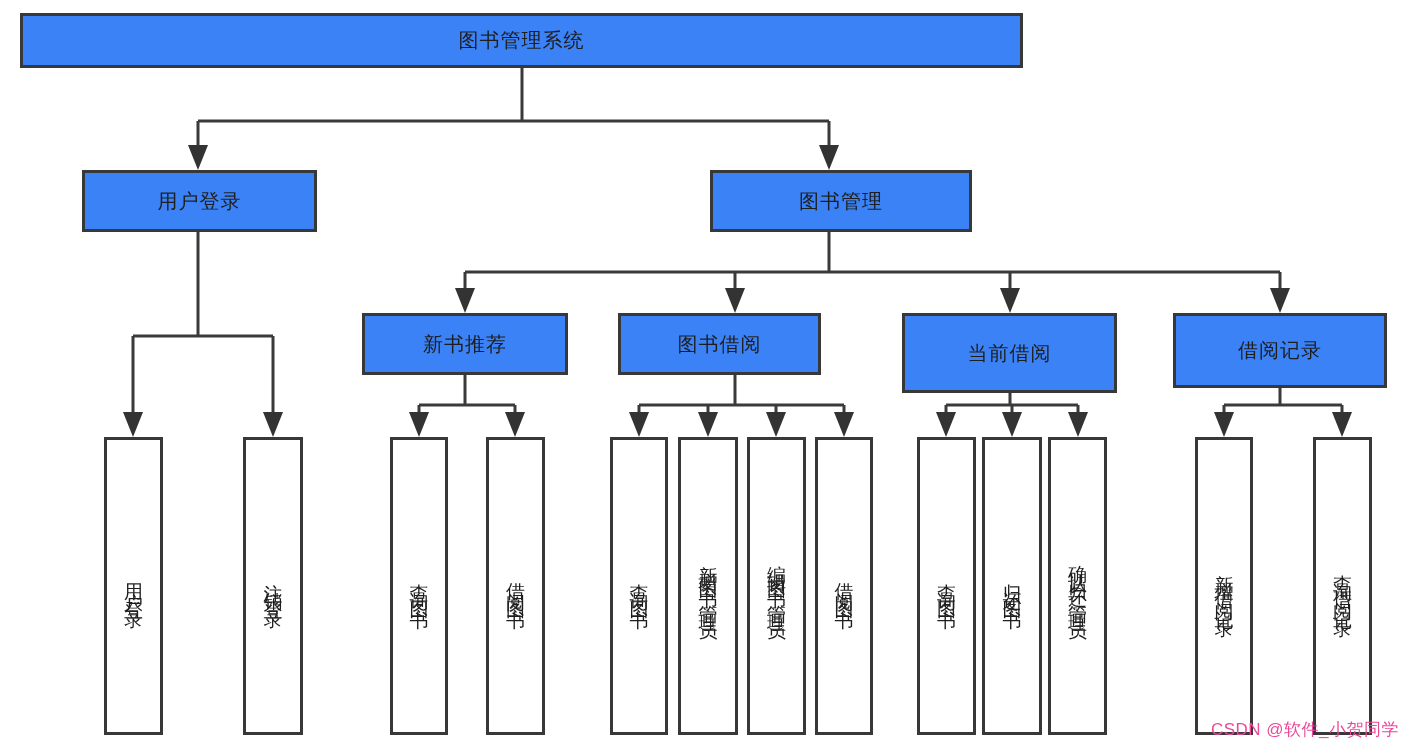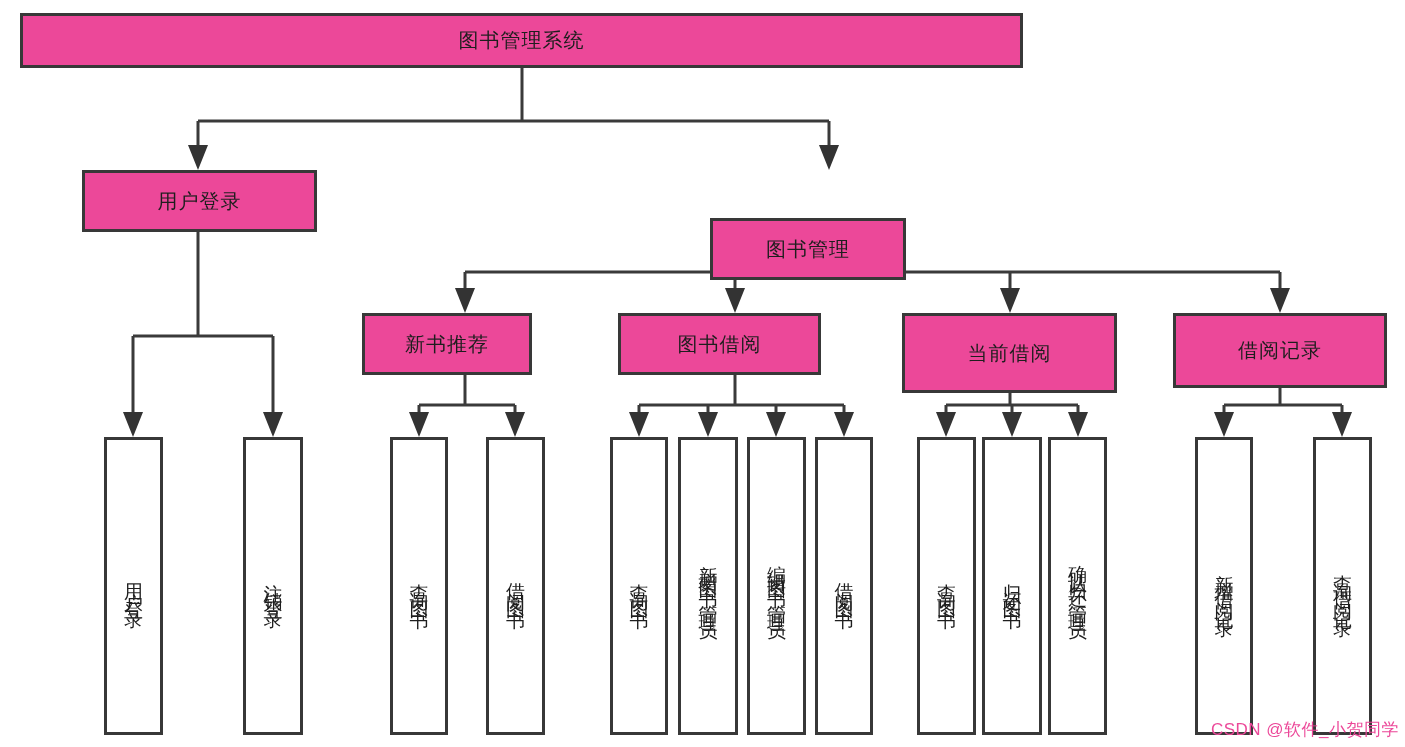--- a/index.html
+++ b/index.html
@@ -16,21 +16,21 @@
     left: 0; top: 0;
     width: 1405px; height: 747px;
     z-index: 1;
   }
   #connectors path { stroke: #3a3a3a; stroke-width: 3; fill: none; }
   #connectors polygon { fill: #333333; stroke: none; }
   .hnode {
     position: absolute;
     box-sizing: border-box;
     border: 3px solid #383838;
-    background: #ec4899;
+    background: #3b82f6;
     display: flex;
     align-items: center;
     justify-content: center;
     font-size: 20px;
     letter-spacing: 1px;
     color: #1e1e1e;
     z-index: 2;
   }
   .vnode {
     position: absolute;
@@ -55,22 +55,22 @@
     bottom: 6px;
     font-size: 17px;
     color: #ec4899;
     letter-spacing: 0.5px;
     z-index: 3;
     white-space: nowrap;
   }
   
   .n-root { left: 20px;  top: 13px;  width: 1003px; height: 55px; }
   .n-l2a  { left: 82px;  top: 170px; width: 235px;  height: 62px; }
-  .n-l2b  { left: 710px; top: 170px; width: 196px;  height: 62px; margin-top: 48px; }
-  .n-l3a  { left: 362px; top: 313px; width: 170px;  height: 62px; }
+  .n-l2b  { left: 710px; top: 170px; width: 262px;  height: 62px; }
+  .n-l3a  { left: 362px; top: 313px; width: 206px;  height: 62px; }
   .n-l3b  { left: 618px; top: 313px; width: 203px;  height: 62px; }
   .n-l3c  { left: 902px; top: 313px; width: 215px;  height: 80px; }
   .n-l3d  { left: 1173px;top: 313px; width: 214px;  height: 75px; }
   .n-a1 { left: 104px;  width: 59px; }
   .n-a2 { left: 243px;  width: 60px; }
   .n-b1 { left: 390px;  width: 58px; }
   .n-b2 { left: 486px;  width: 59px; }
   .n-c1 { left: 610px;  width: 58px; }
   .n-c2 { left: 678px;  width: 60px; letter-spacing: 8px; }
   .n-c3 { left: 747px;  width: 59px; letter-spacing: 8px; }

